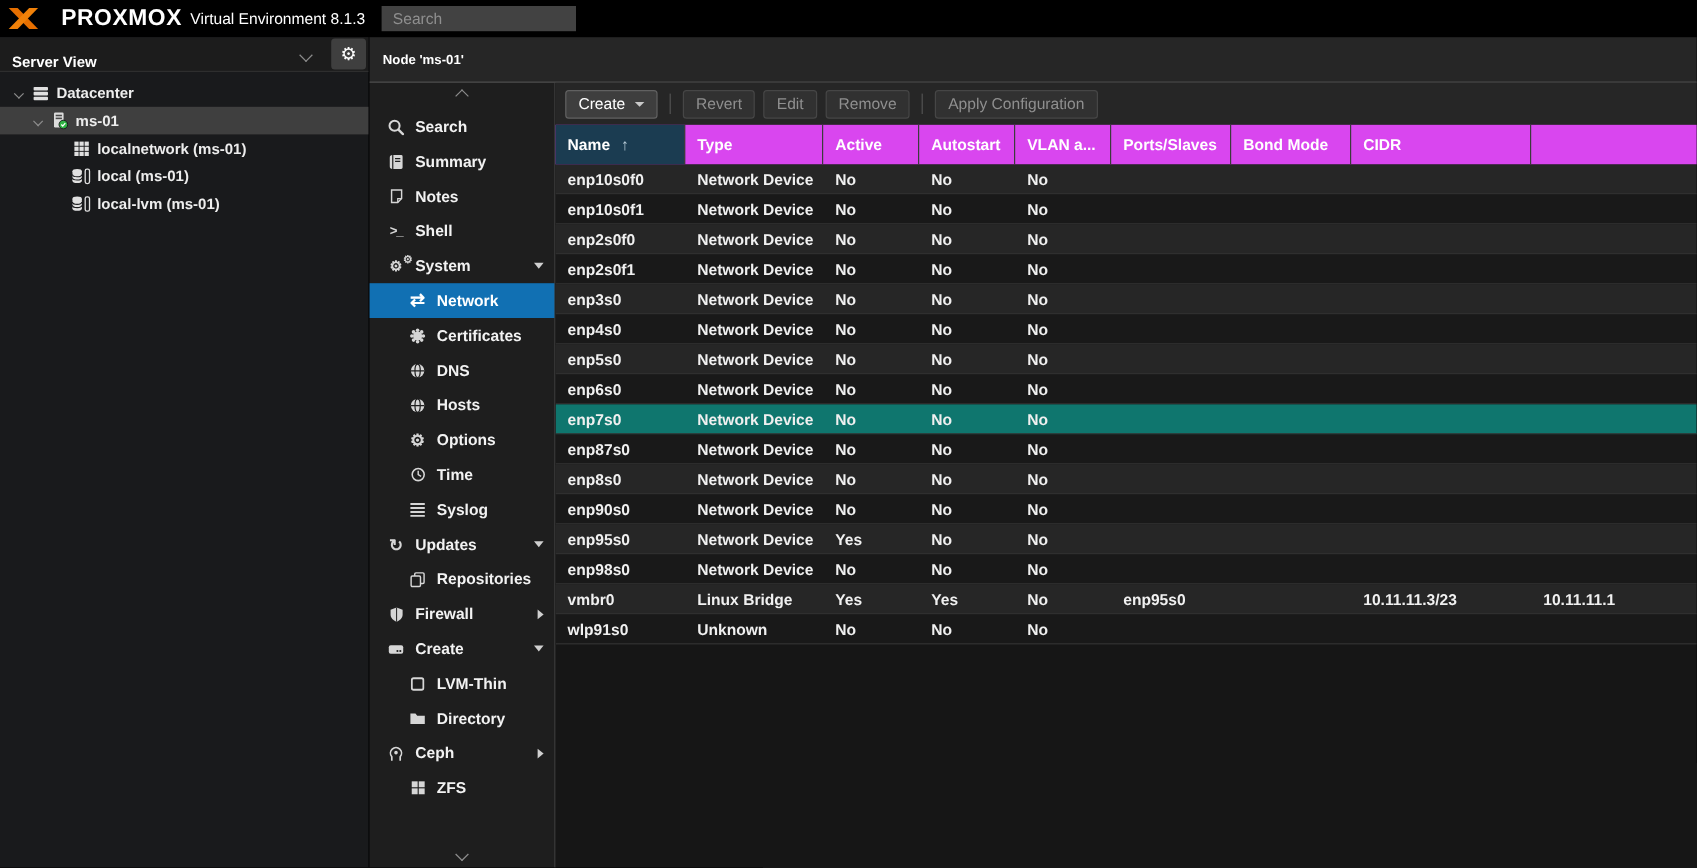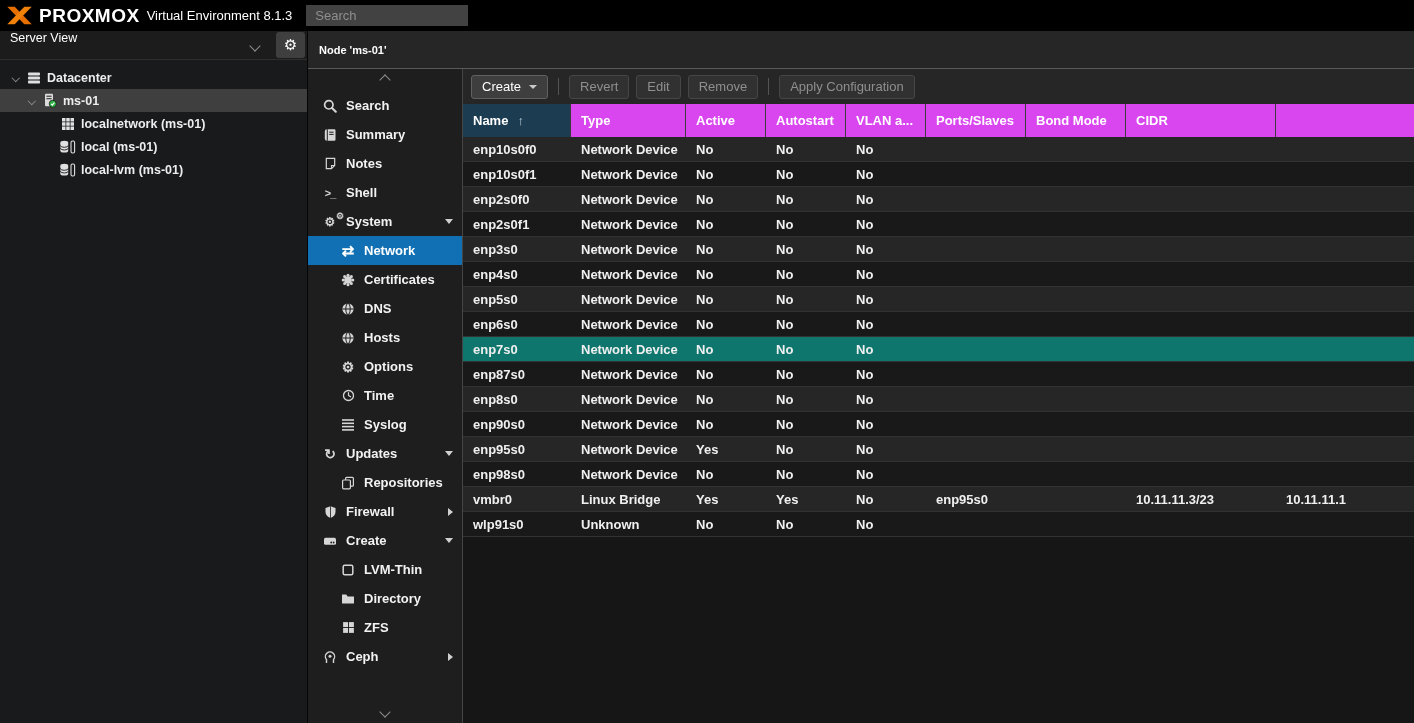--- a/index.html
+++ b/index.html
@@ -1,32 +1,32 @@
 <!DOCTYPE html>
 <html><head>
 <meta charset="utf-8">
 <style>
   *{box-sizing:border-box;margin:0;padding:0}
   html,body{width:1414px;height:723px;overflow:hidden}
   body{background:#000;font-family:"Liberation Sans",sans-serif;color:#e8e8e8;position:relative}
 
   
   .topbar{height:31px;background:#000;display:flex;align-items:center;padding-left:6px}
-  .brand{color:#fff;font-weight:bold;font-size:19px;letter-spacing:.5px;margin-left:6px}
+  .brand{color:#fff;font-weight:bold;font-size:19px;letter-spacing:.5px;margin-left:18px}
   .subtitle{color:#fff;font-size:13px;margin-left:7px}
   .top-search{margin-left:14px;width:162px;height:21px;background:#424242;border:0;color:#ddd;font-size:13px;padding:0 9px;outline:none}
   .top-search::placeholder{color:#8f8f8f}
 
   
   .main{display:flex;height:692px}
 
   
   .left{width:308px;background:#191a1c;display:flex;flex-direction:column;border-right:1px solid #060606}
   .left-head{height:29px;display:flex;align-items:stretch;background:#1c1c1c;border-bottom:1px solid #2e2e2e}
-  .view-combo{flex:1;display:flex;align-items:flex-start;position:relative;padding-left:10px;font-size:12.5px;font-weight:normal;color:#fff}
+  .view-combo{flex:1;display:flex;align-items:flex-end;position:relative;padding-left:10px;font-size:12.5px;font-weight:bold;color:#fff}
   .combo-caret{position:absolute;right:14px;top:11px}
   .gear-btn{width:29px;margin:1px 2px 1px 3px;background:#3f3f3f;border-radius:3px;display:flex;align-items:center;justify-content:center;color:#fff;font-size:15px;cursor:pointer}
   .chev{display:inline-block;width:8px;height:8px;border-right:1.6px solid #8d8d8d;border-bottom:1.6px solid #8d8d8d;transform:rotate(45deg)}
   .chev.up{transform:rotate(-135deg)}
   .chev.sm{width:5.5px;height:5.5px}
 
   .tree{padding-top:6px}
   .trow{height:23px;display:flex;align-items:center;font-size:12.5px;font-weight:bold;color:#ededed;cursor:pointer}
   .trow.lv0{padding-left:8px}
   .trow.lv1{padding-left:24px}
@@ -366,41 +366,41 @@
 
         <div class="nitem lv1">
           <span class="nicn">
             <svg width="14" height="13" viewBox="0 0 14 13">
               <path d="M1 2.6 h4.2 l1.5 1.9 H13 V11.4 H1 Z" fill="#d6d6d6"></path>
             </svg>
           </span>
           <span>Directory</span>
         </div>
 
+        <div class="nitem">
+          <span class="nicn">
+            <svg width="14" height="14" viewBox="0 0 14 14" fill="none">
+              <path d="M3.5 13 V9.6 A4.6 4.6 0 1 1 10.5 9.6 V13" stroke="#d6d6d6" stroke-width="1.4"></path>
+              <circle cx="7" cy="6.2" r="1.5" fill="#d6d6d6"></circle>
+            </svg>
+          </span>
+          <span>Ceph</span>
+          <i class="caret-right"></i>
+        </div>
+
         <div class="nitem lv1">
           <span class="nicn">
             <svg width="13" height="13" viewBox="0 0 14 14" fill="#d6d6d6">
               <rect x="1.2" y="1.2" width="5.3" height="5.3"></rect>
                 <rect x="7.5" y="1.2" width="5.3" height="5.3"></rect>
               <rect x="1.2" y="7.5" width="5.3" height="5.3"></rect>
                 <rect x="7.5" y="7.5" width="5.3" height="5.3"></rect>
             </svg>
           </span>
           <span>ZFS</span>
-        </div>
-
-        <div class="nitem">
-          <span class="nicn">
-            <svg width="14" height="14" viewBox="0 0 14 14" fill="none">
-              <path d="M3.5 13 V9.6 A4.6 4.6 0 1 1 10.5 9.6 V13" stroke="#d6d6d6" stroke-width="1.4"></path>
-              <circle cx="7" cy="6.2" r="1.5" fill="#d6d6d6"></circle>
-            </svg>
-          </span>
-          <span>Ceph</span>
-          <i class="caret-right"></i>
         </div>
 
         <div class="nav-scroll" style="margin-top:auto">
             <i class="chev"></i>
           </div>
       </div>
 
       <div class="content">
         <div class="toolbar">
           <div class="btn en">

